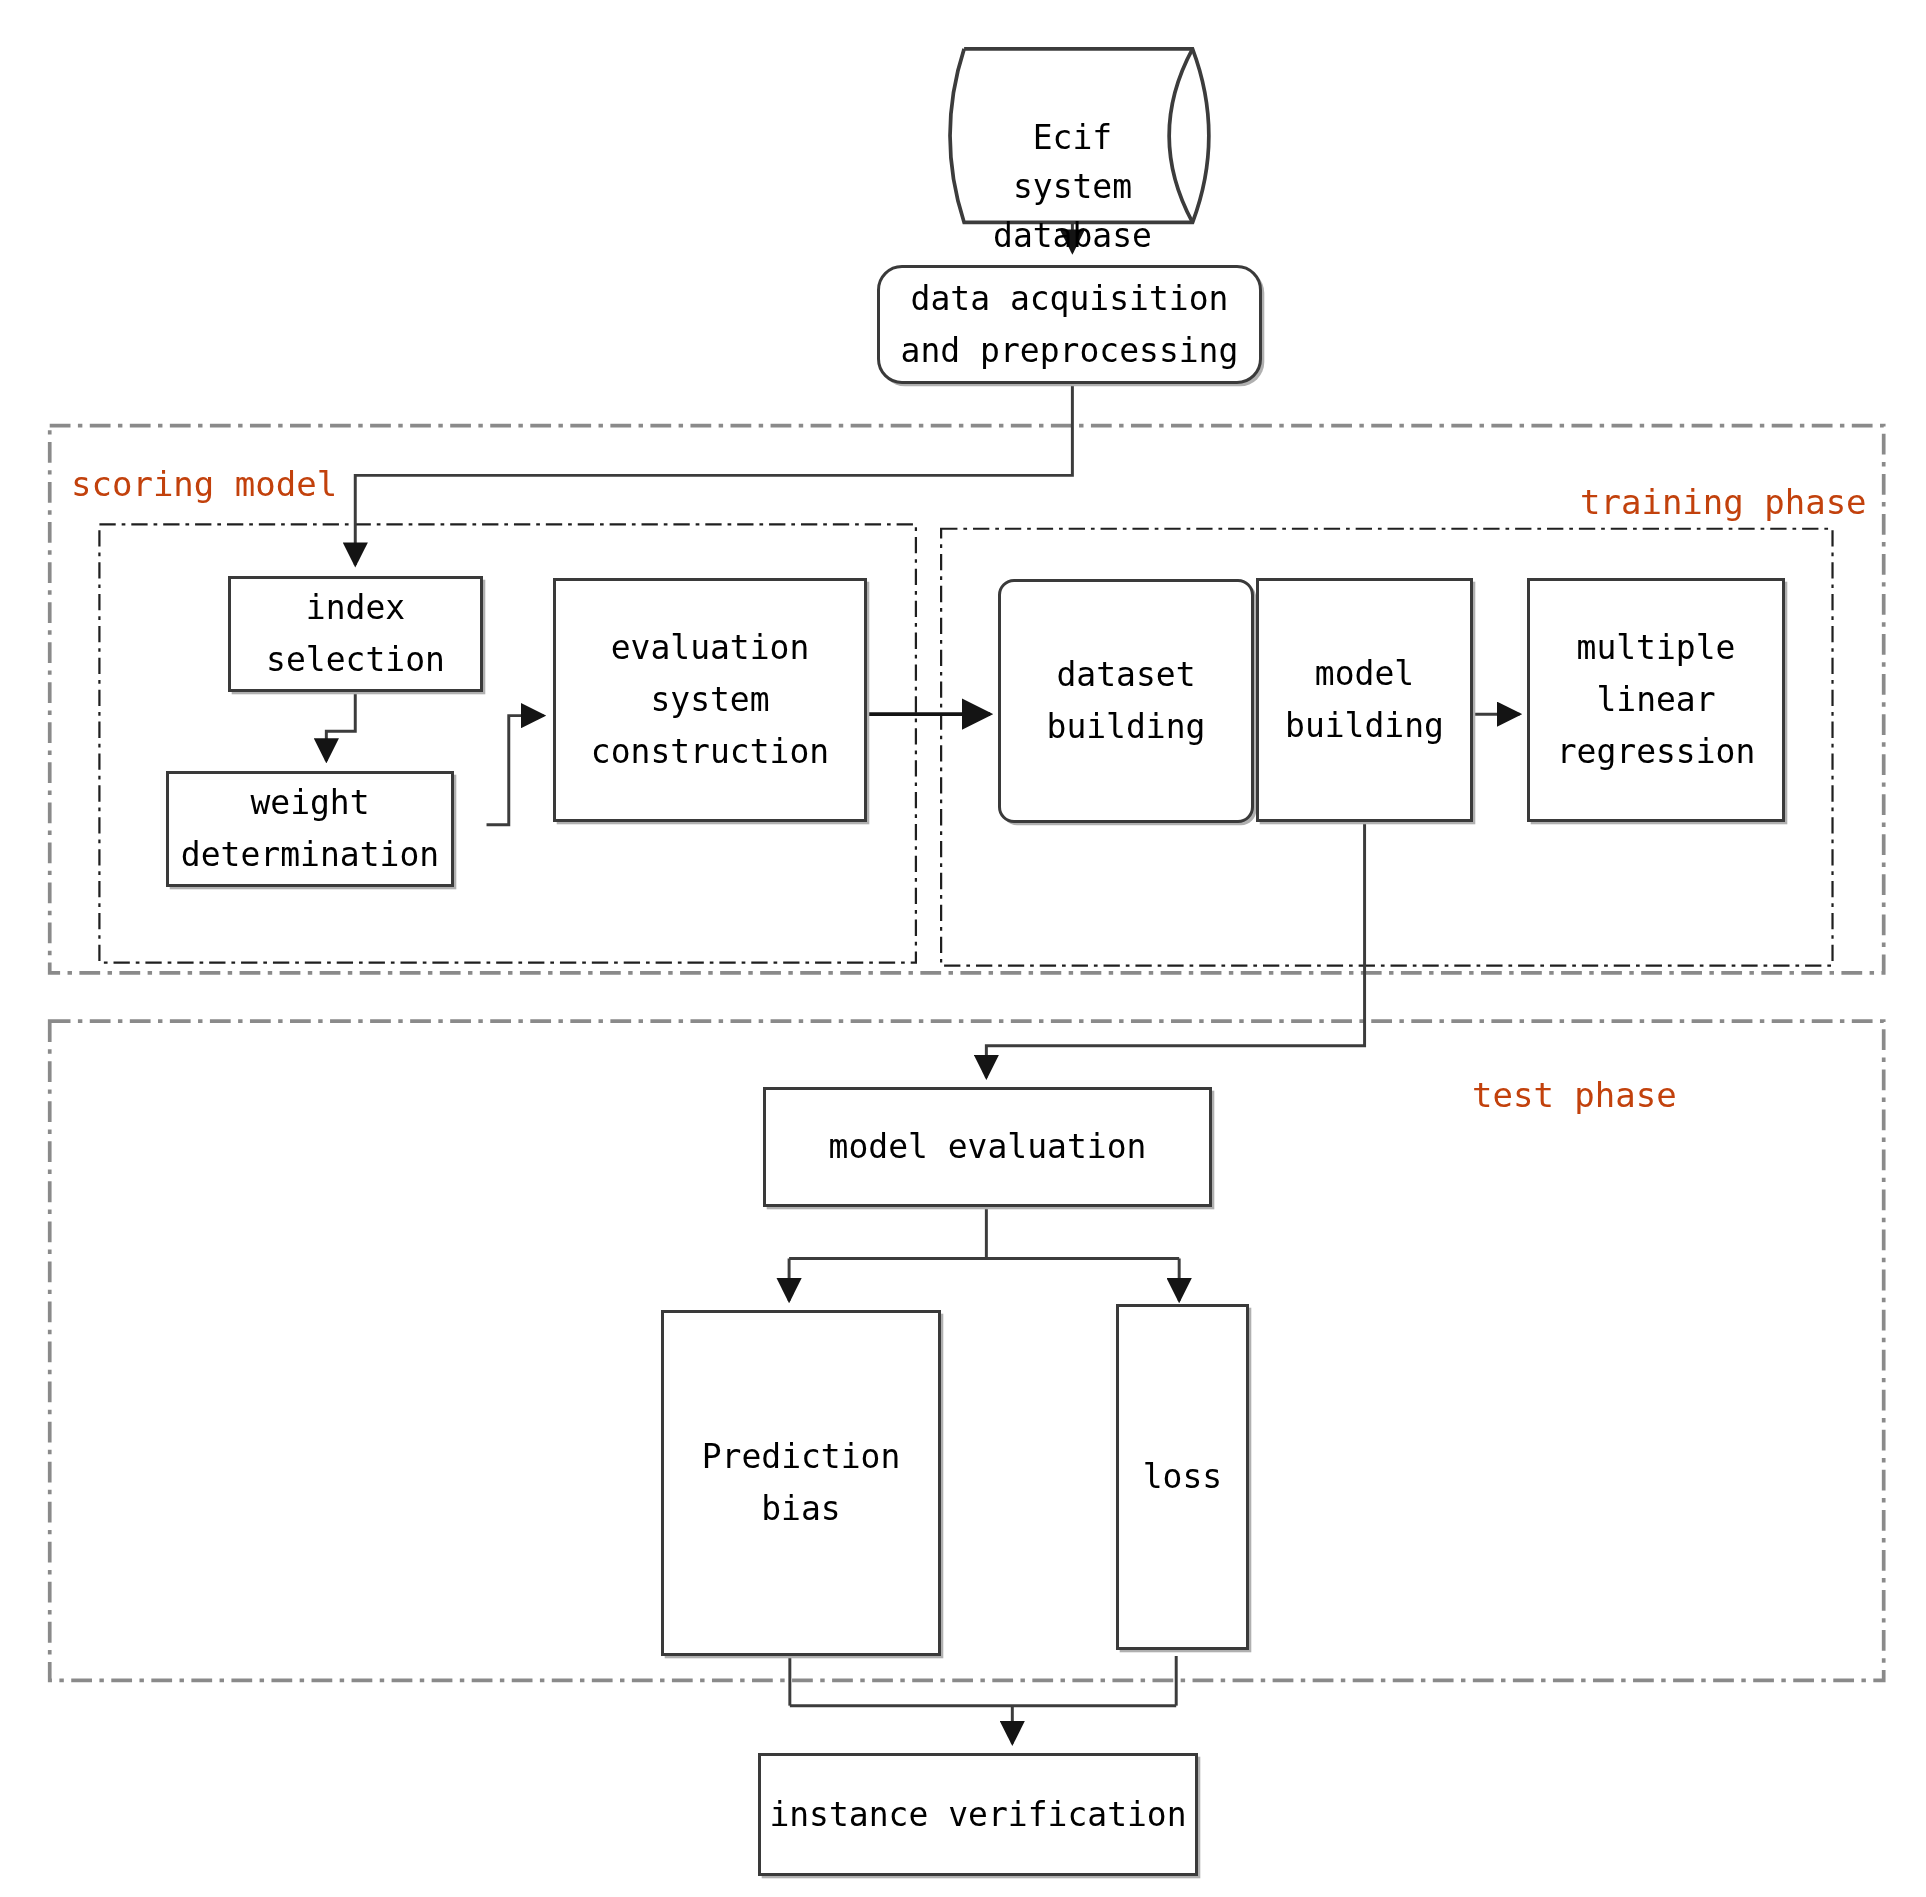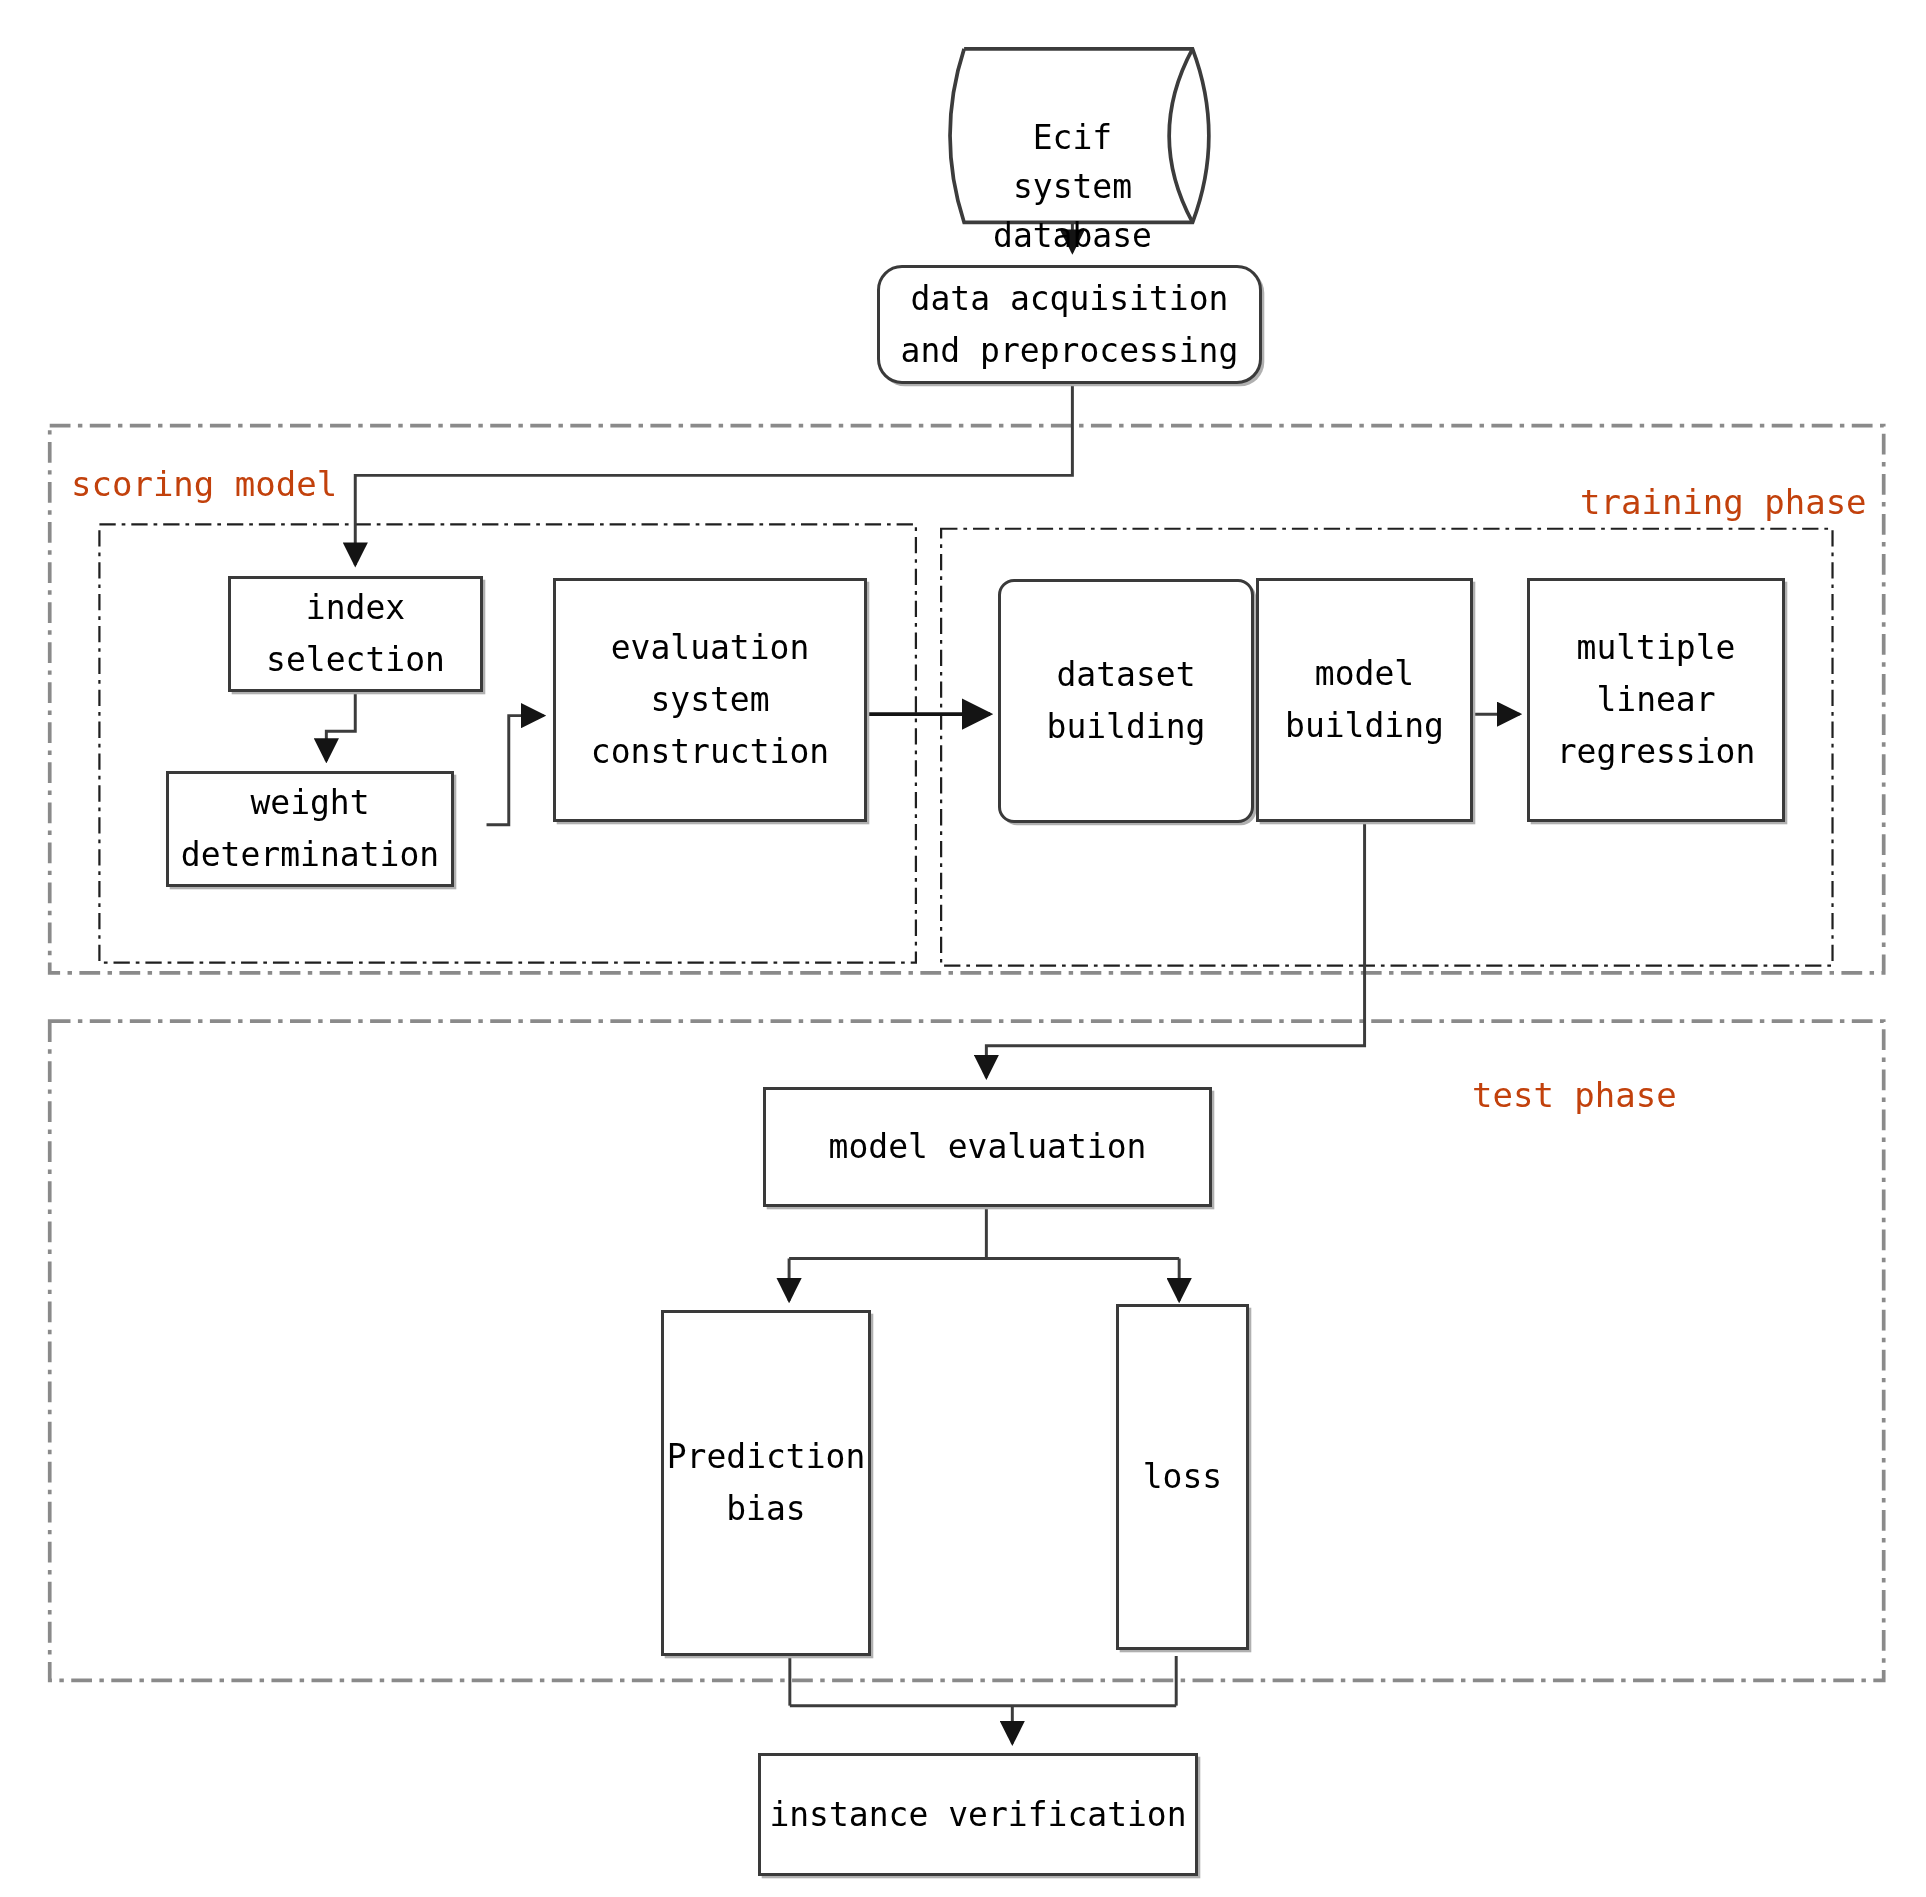--- a/index.html
+++ b/index.html
@@ -45,21 +45,21 @@
   }
   
   #n-dataacq   { left: 877px; top: 265px;  width: 385px; height: 119px; border-radius: 25px; }
   #n-index     { left: 228px;  top: 576px;  width: 255px; height: 116px; }
   #n-weight    { left: 166px;  top: 771px; width: 288px; height: 116px; }
   #n-eval      { left: 553px;  top: 578px;  width: 314px; height: 244px; }
   #n-dataset   { left: 998px; top: 579px;  width: 256px; height: 244px; border-radius: 16px; }
   #n-model     { left: 1256px; top: 578px;  width: 217px; height: 244px; }
   #n-mlr       { left: 1527px; top: 578px;  width: 258px; height: 244px; }
   #n-modeleval { left: 763px; top: 1087px; width: 449px; height: 120px; }
-  #n-predbias  { left: 661px;  top: 1310px; width: 210px; height: 346px; }
+  #n-predbias  { left: 661px;  top: 1310px; width: 280px; height: 346px; }
   #n-loss      { left: 1116px; top: 1304px; width: 133px; height: 346px; }
   #n-instver   { left: 758px; top: 1753px; width: 440px; height: 123px; }
   #lbl-scoring  { left: 71px;   top: 466px; }
   #lbl-training { left: 1580px; top: 484px; }
   #lbl-test     { left: 1472px; top: 1077px; }
 </style>
 </head>
 <body>
 
 <div id="canvas">

